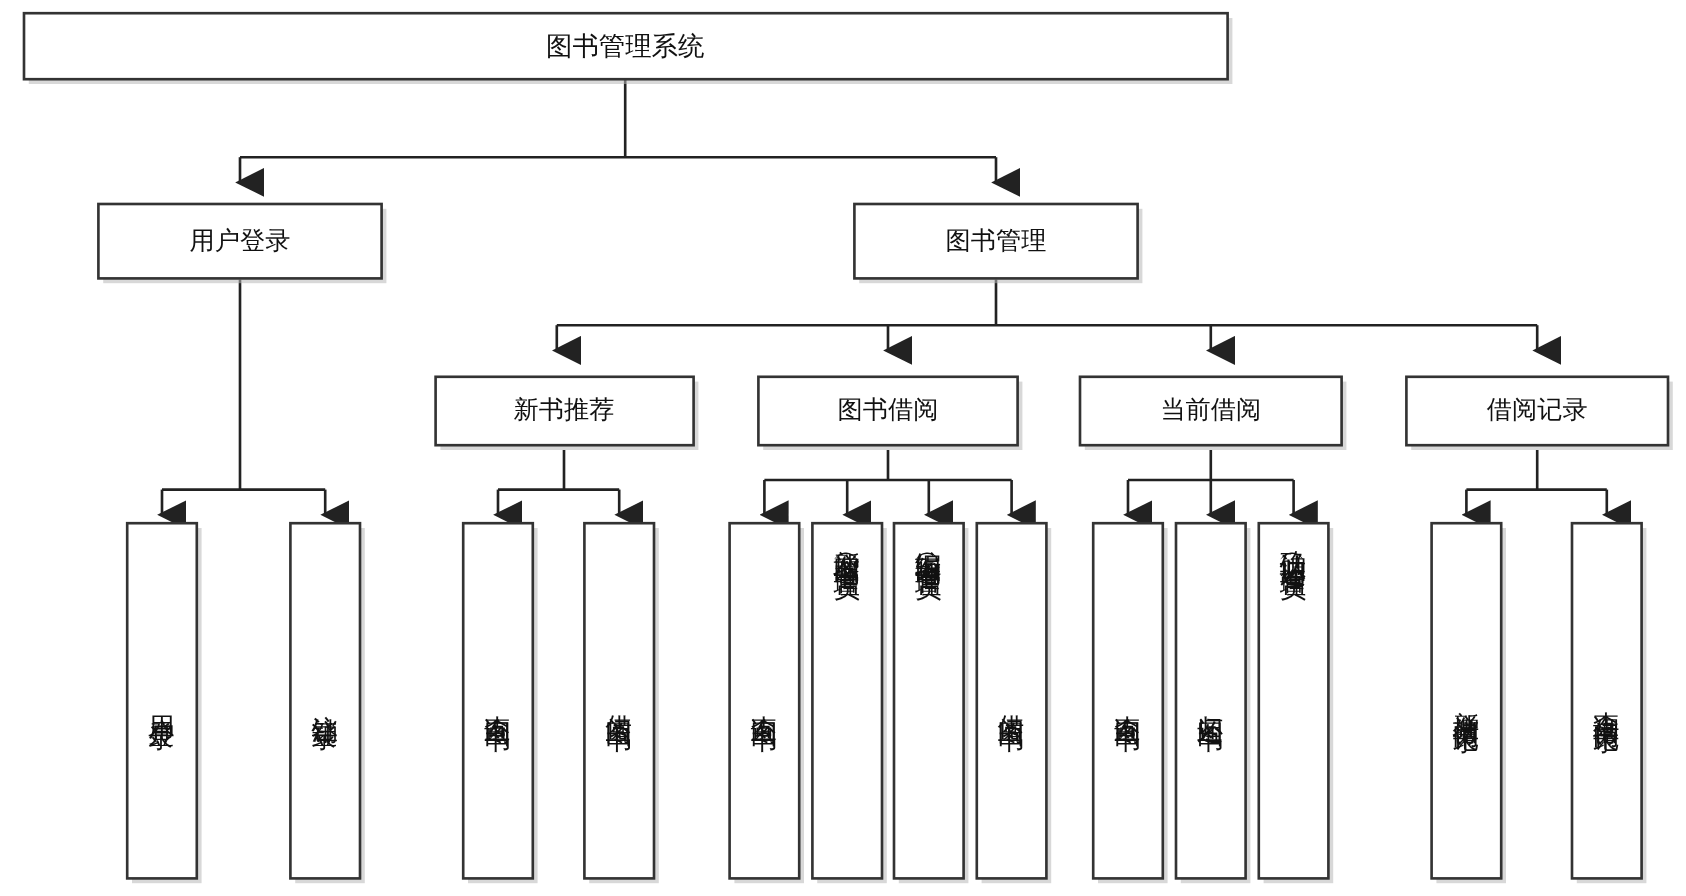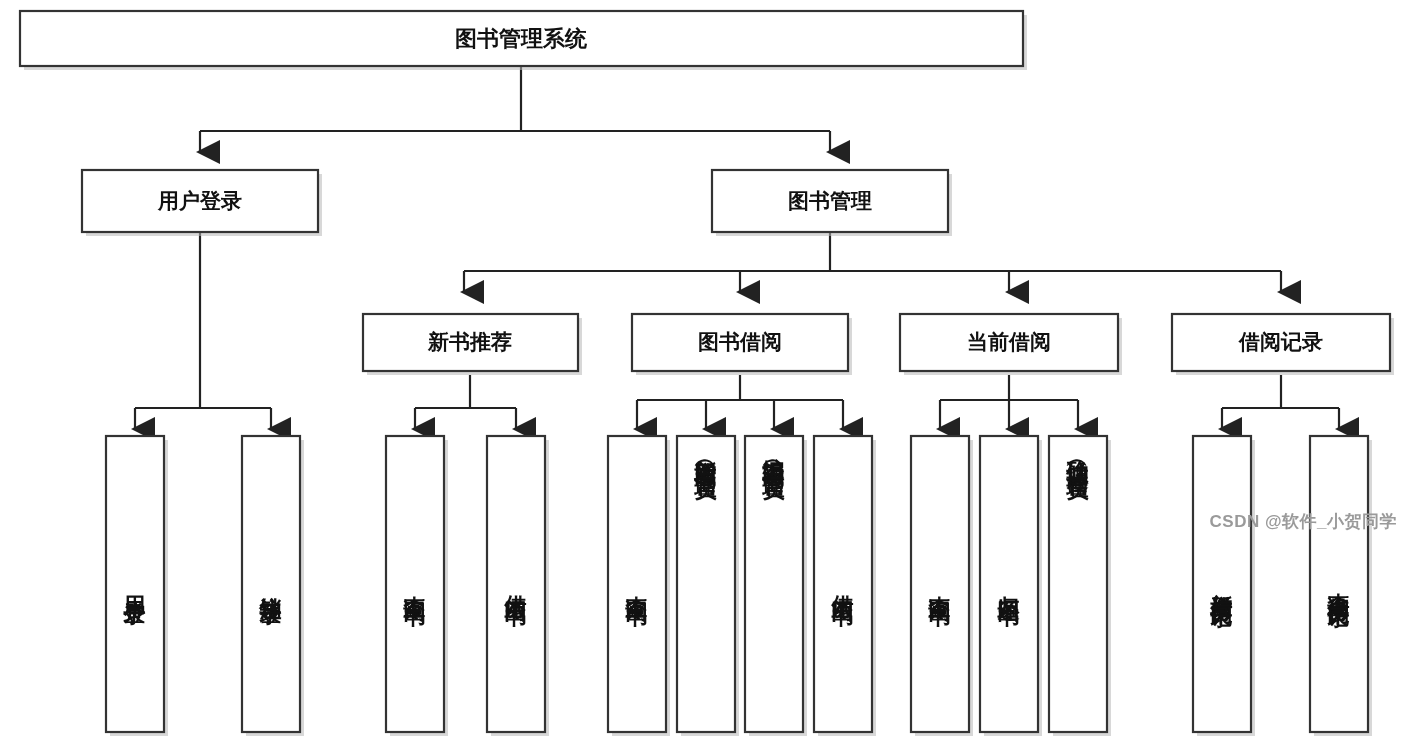--- a/index.html
+++ b/index.html
@@ -11,21 +11,20 @@
     width: 1405px;
     height: 747px;
     font-family: "Liberation Sans", "DejaVu Sans", sans-serif;
     overflow: hidden;
     position: relative;
   }
   #diagram-root {
     position: relative;
     width: 1405px;
     height: 537px;
-    font-weight: bold;
   }
   svg.diagram-canvas {
     position: absolute;
     left: 0;
     top: 0;
     width: 1405px;
     height: 747px;
   }
   .node-box {
     fill: #ffffff;
@@ -285,15 +284,14 @@
     <span class="vlabel">确认归还（管理员）</span>
   </div>
 
   <div class="vlabel-wrap" style="left:1193px; top:436px; width:58px; height:296px;">
     <span class="vlabel">新增借阅记录</span>
   </div>
   <div class="vlabel-wrap" style="left:1310px; top:436px; width:58px; height:296px;">
     <span class="vlabel">查询借阅记录</span>
   </div>
 
-  <div class="watermark">CSDN @软件_小贺同学</div>
 
 </div>
 
 </body></html>

